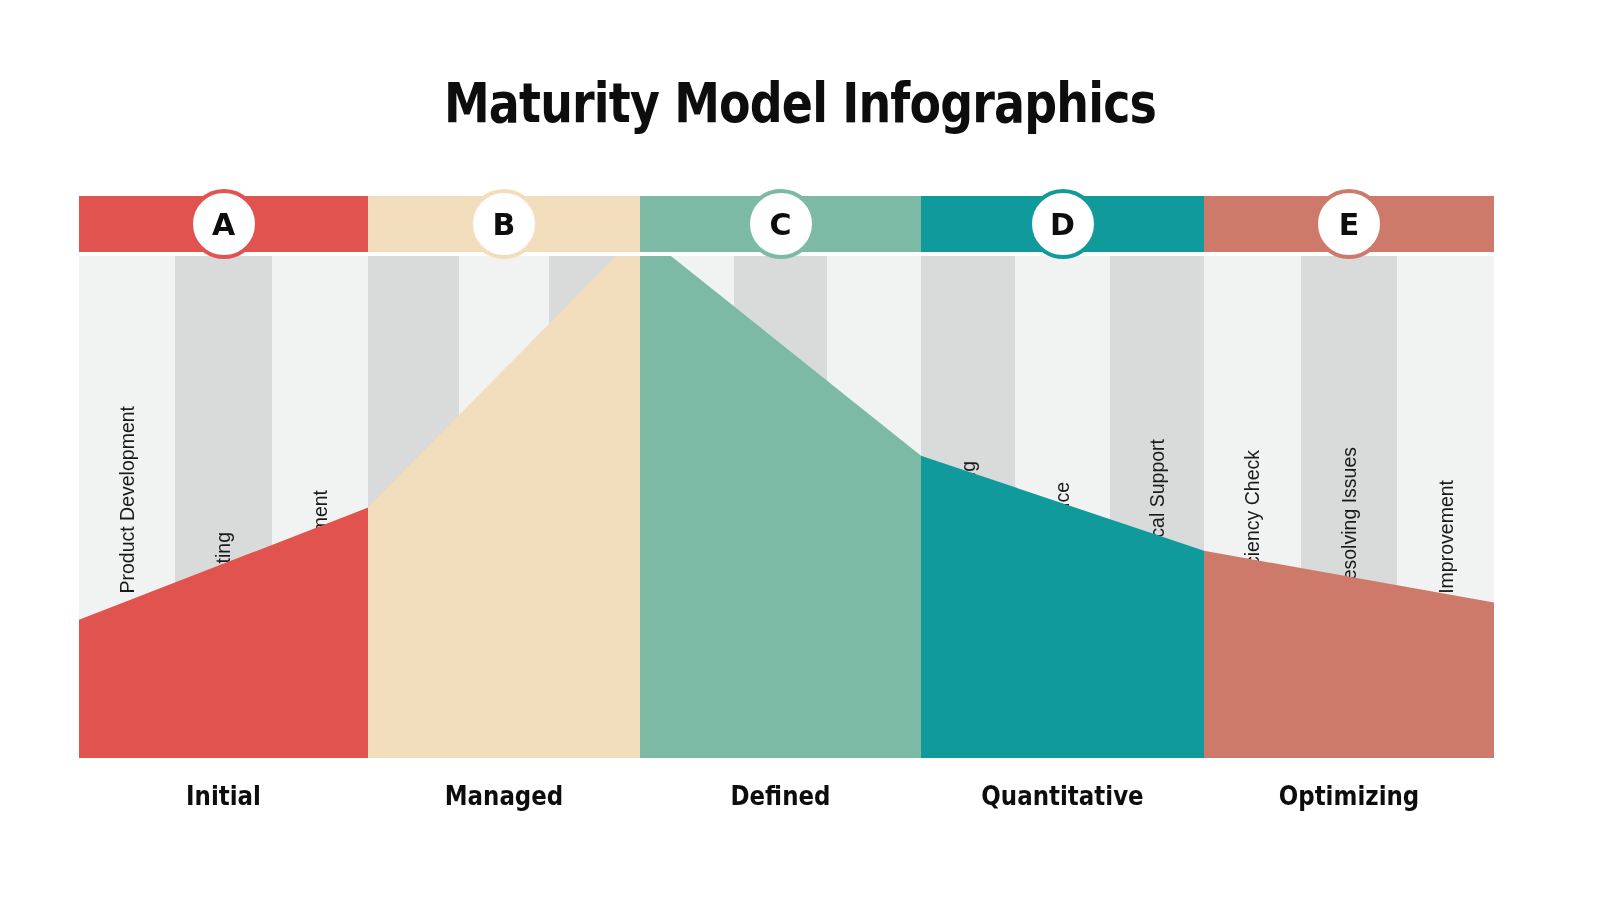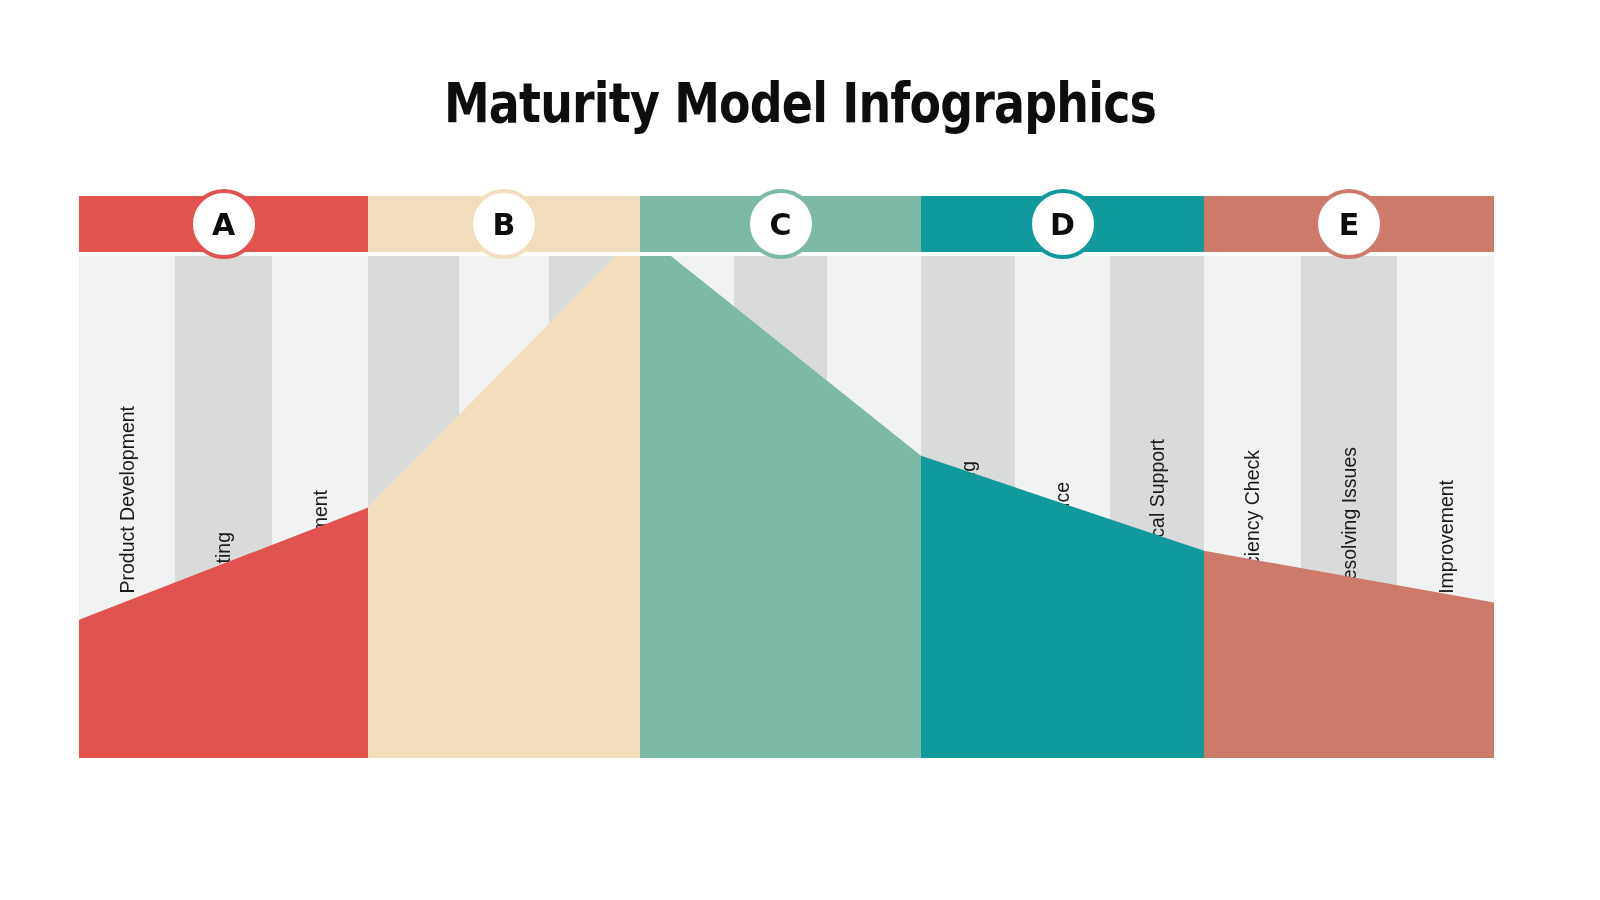--- a/index.html
+++ b/index.html
@@ -263,14 +263,21 @@
     <div id="badges-layer">
         <div class="badge" style="left: 144.5px; border-color: rgb(224, 83, 79);">A</div>
         <div class="badge" style="left: 425px; border-color: rgb(242, 222, 188);">B</div>
         <div class="badge" style="left: 701.5px; border-color: rgb(124, 186, 165);">C</div>
         <div class="badge" style="left: 983.5px; border-color: rgb(17, 154, 156);">D</div>
         <div class="badge" style="left: 1270px; border-color: rgb(205, 122, 107);">E</div>
       </div>
 
   </div>
 
+  <div id="stage-names">
+      <div class="stage-name" style="width: 289px;">Initial</div>
+      <div class="stage-name" style="width: 272px;">Managed</div>
+      <div class="stage-name" style="width: 281px;">Defined</div>
+      <div class="stage-name" style="width: 283px;">Quantitative</div>
+      <div class="stage-name" style="width: 290px;">Optimizing</div>
+    </div>
 
 </div>
 
 </body></html>

